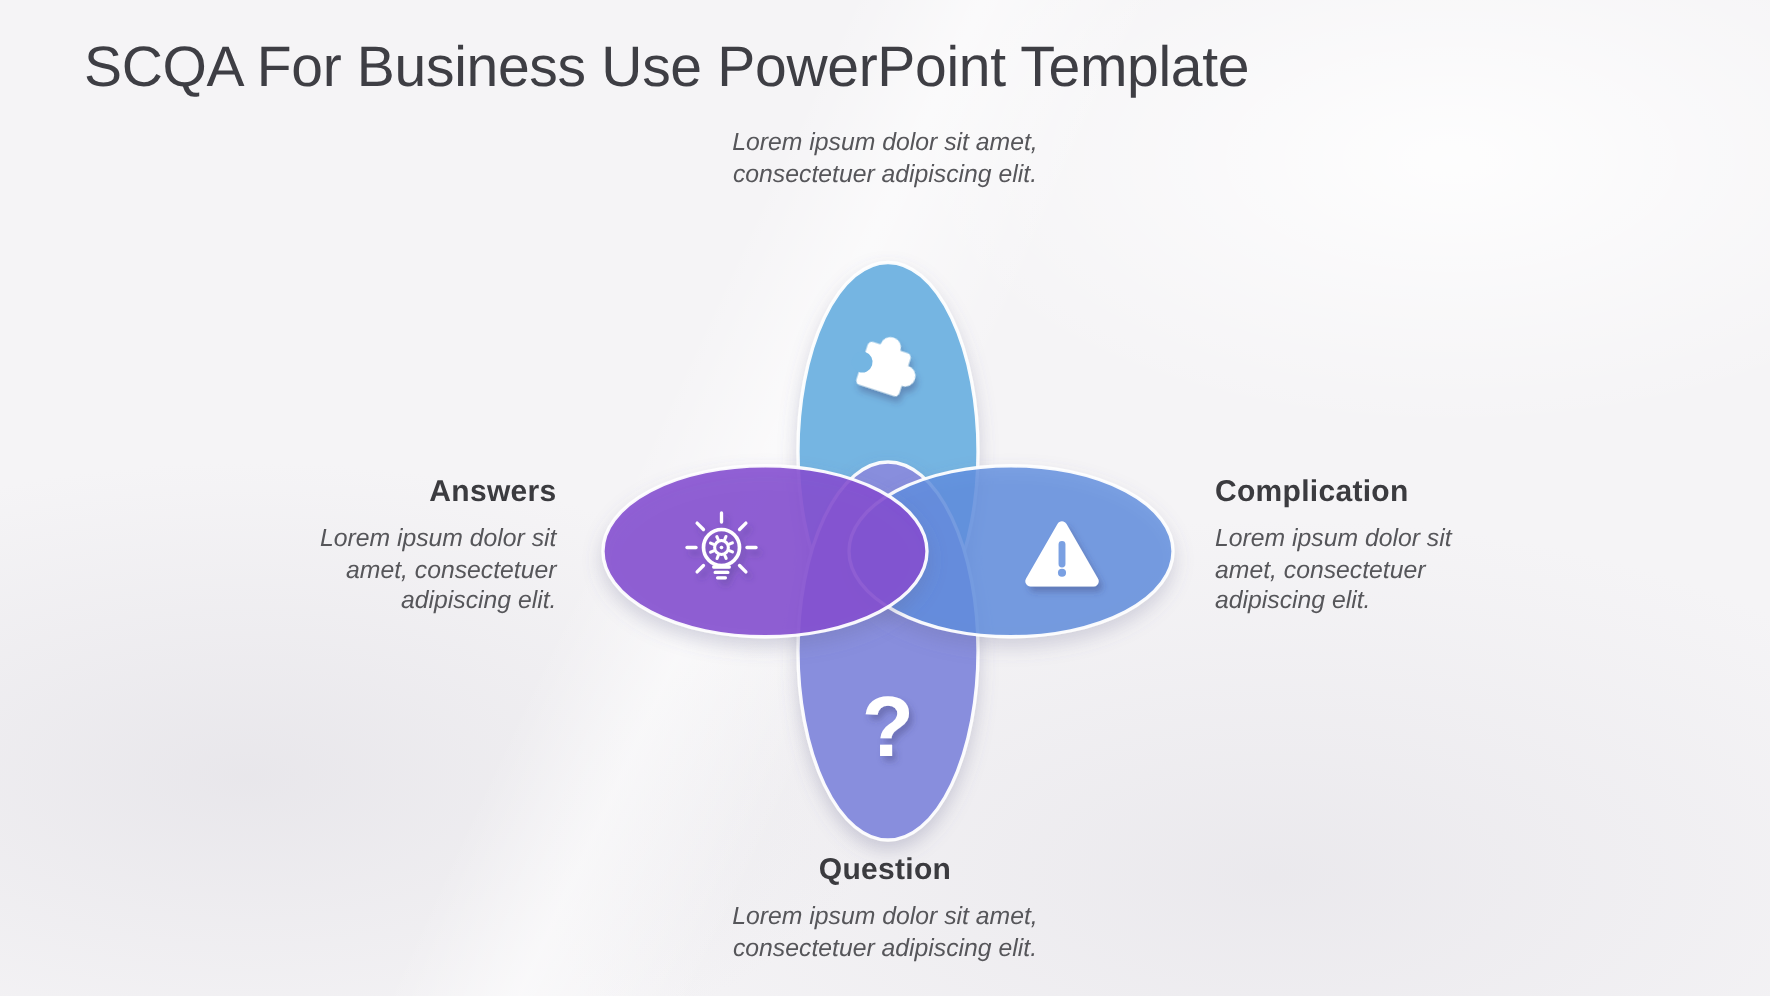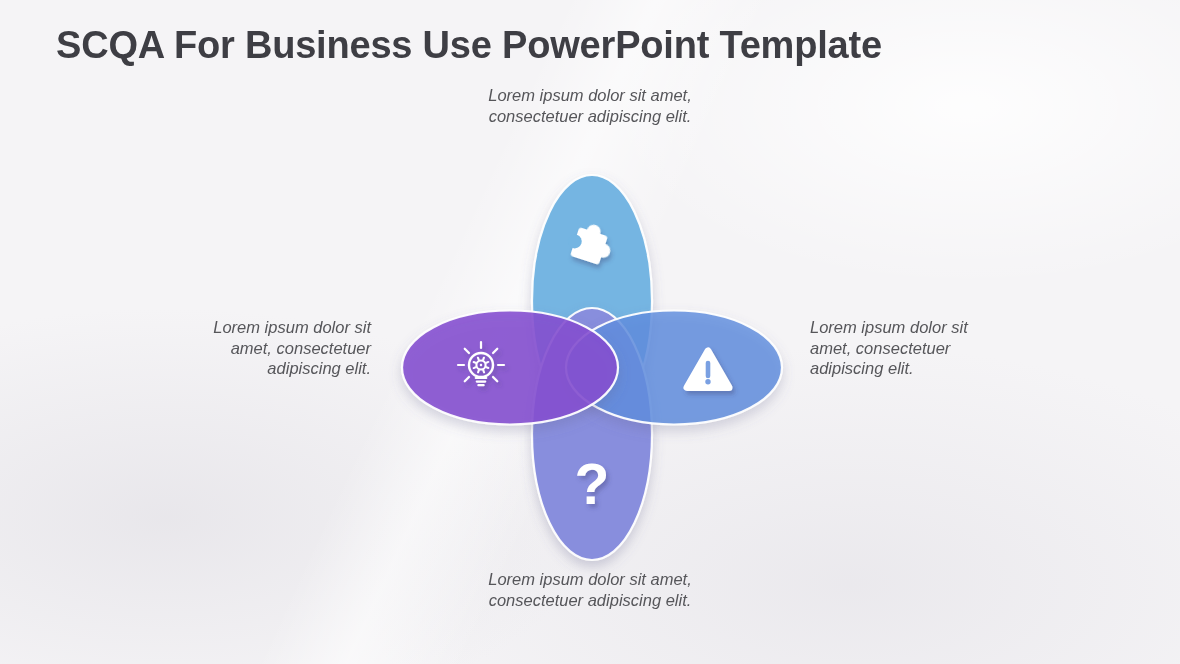--- a/index.html
+++ b/index.html
@@ -10,21 +10,21 @@
     font-family:"Liberation Sans", sans-serif;
     background:
       linear-gradient(115deg, rgba(255,255,255,0) 38%, rgba(255,255,255,.55) 44%, rgba(255,255,255,0) 52%),
       radial-gradient(ellipse 620px 300px at 14% 78%, rgba(222,220,226,.55), rgba(222,220,226,0) 70%),
       radial-gradient(ellipse 520px 260px at 82% 16%, rgba(255,255,255,.85), rgba(255,255,255,0) 70%),
       radial-gradient(ellipse 700px 340px at 72% 88%, rgba(224,222,228,.5), rgba(224,222,228,0) 70%),
       #f5f4f6;
   }
   .slide-title{
     position:absolute; left:56px; top:24px; margin:0;
-    font-size:38px; font-weight:700; letter-spacing:-0.2px;
+    font-size:38px; font-weight:400; letter-spacing:-0.2px;
     color:#3e3e44; white-space:nowrap;
   }
   .flower{ position:absolute; left:0; top:0; width:1180px; height:664px; }
   .blk{ position:absolute; }
   .blk h2{
     margin:0 0 9px 0; font-size:20px; font-weight:700;
     color:#3b3b3f; letter-spacing:.2px;
   }
   .blk p{
     margin:0; font-size:16.5px; line-height:20.5px;
@@ -100,29 +100,32 @@
 
     <text x="592" y="504" text-anchor="middle" font-family="Liberation Sans, sans-serif" font-size="57" font-weight="bold" fill="#ffffff" filter="url(#iconShadow)">?</text>
   </svg>
 
   <div class="blk" id="blk-situation">
     <p>Lorem ipsum dolor sit amet,
 consectetuer adipiscing elit.</p>
   </div>
 
   <div class="blk" id="blk-complication">
+    <h2>Complication</h2>
     <p>Lorem ipsum dolor sit
 amet, consectetuer
 adipiscing elit.</p>
   </div>
 
   <div class="blk" id="blk-answers">
+    <h2>Answers</h2>
     <p>Lorem ipsum dolor sit
 amet, consectetuer
 adipiscing elit.</p>
   </div>
 
   <div class="blk" id="blk-question">
+    <h2>Question</h2>
     <p>Lorem ipsum dolor sit amet,
 consectetuer adipiscing elit.</p>
   </div>
 
 </div>
 
 </body></html>

